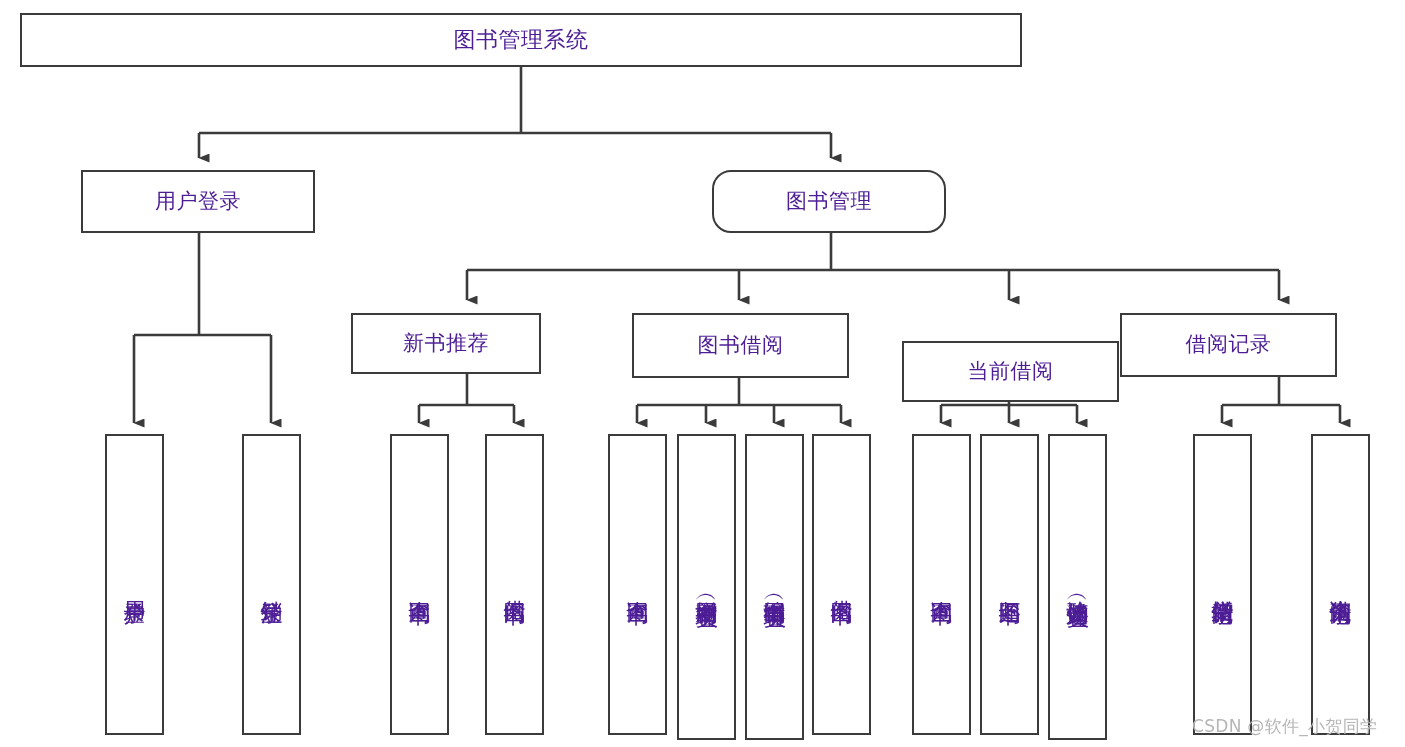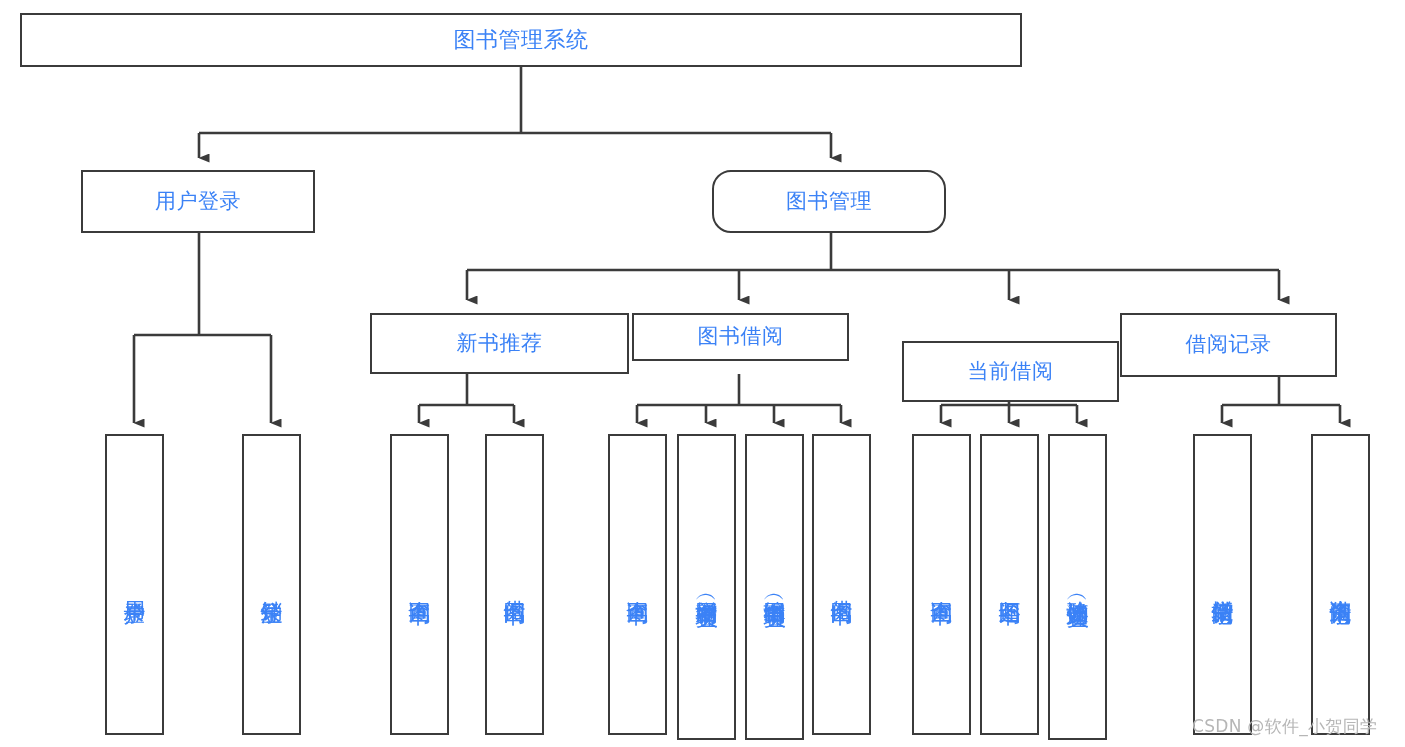--- a/index.html
+++ b/index.html
@@ -28,21 +28,21 @@
     pointer-events: none;
   }
   .node {
     position: absolute;
     box-sizing: border-box;
     background: #ffffff;
     border: 2px solid #3b3b3b;
     display: flex;
     align-items: center;
     justify-content: center;
-    color: #3b82f6;
+    color: #4c1d95;
   }
   .node .label {
     display: block;
     text-align: center;
     line-height: 1.14;
     white-space: nowrap;
   }
   
   .node.horiz .label {
     font-size: 21px;
@@ -133,24 +133,24 @@
     <span class="label">图书管理系统</span>
   </div>
 
   <div class="node horiz" style="left:81px; top:170px; width:234px; height:63px;">
     <span class="label">用户登录</span>
   </div>
   <div class="node horiz" style="left:712px; top:170px; width:234px; height:63px;border-radius:19px;">
     <span class="label">图书管理</span>
   </div>
 
-  <div class="node horiz" style="left:370px; top:313px; width:259px; height:61px;">
+  <div class="node horiz" style="left:351px; top:313px; width:190px; height:61px;">
     <span class="label">新书推荐</span>
   </div>
-  <div class="node horiz" style="left:632px; top:313px; width:217px; height:48px;">
+  <div class="node horiz" style="left:632px; top:313px; width:217px; height:65px;">
     <span class="label">图书借阅</span>
   </div>
   <div class="node horiz" style="left:902px; top:313px; width:217px; height:61px;margin-top:28px;">
     <span class="label">当前借阅</span>
   </div>
   <div class="node horiz" style="left:1120px; top:313px; width:217px; height:64px;">
     <span class="label">借阅记录</span>
   </div>
 
   <div class="node vert" style="left:105px; top:434px; width:59px; height:301px;">

